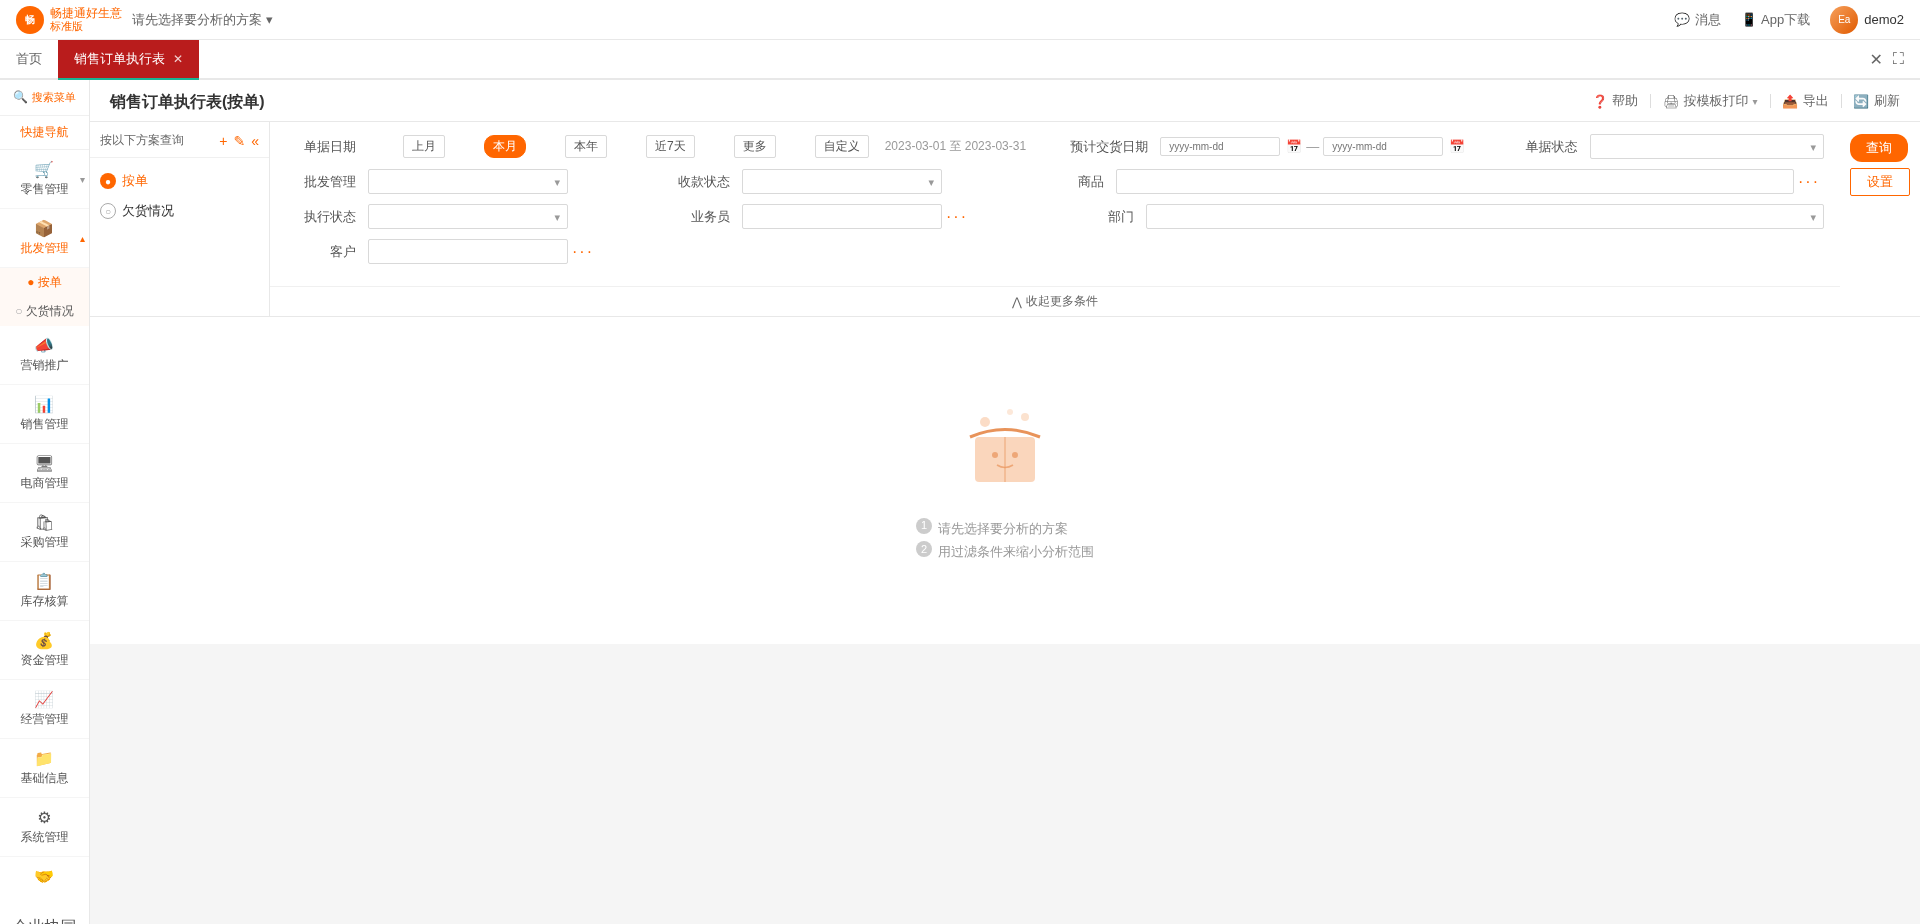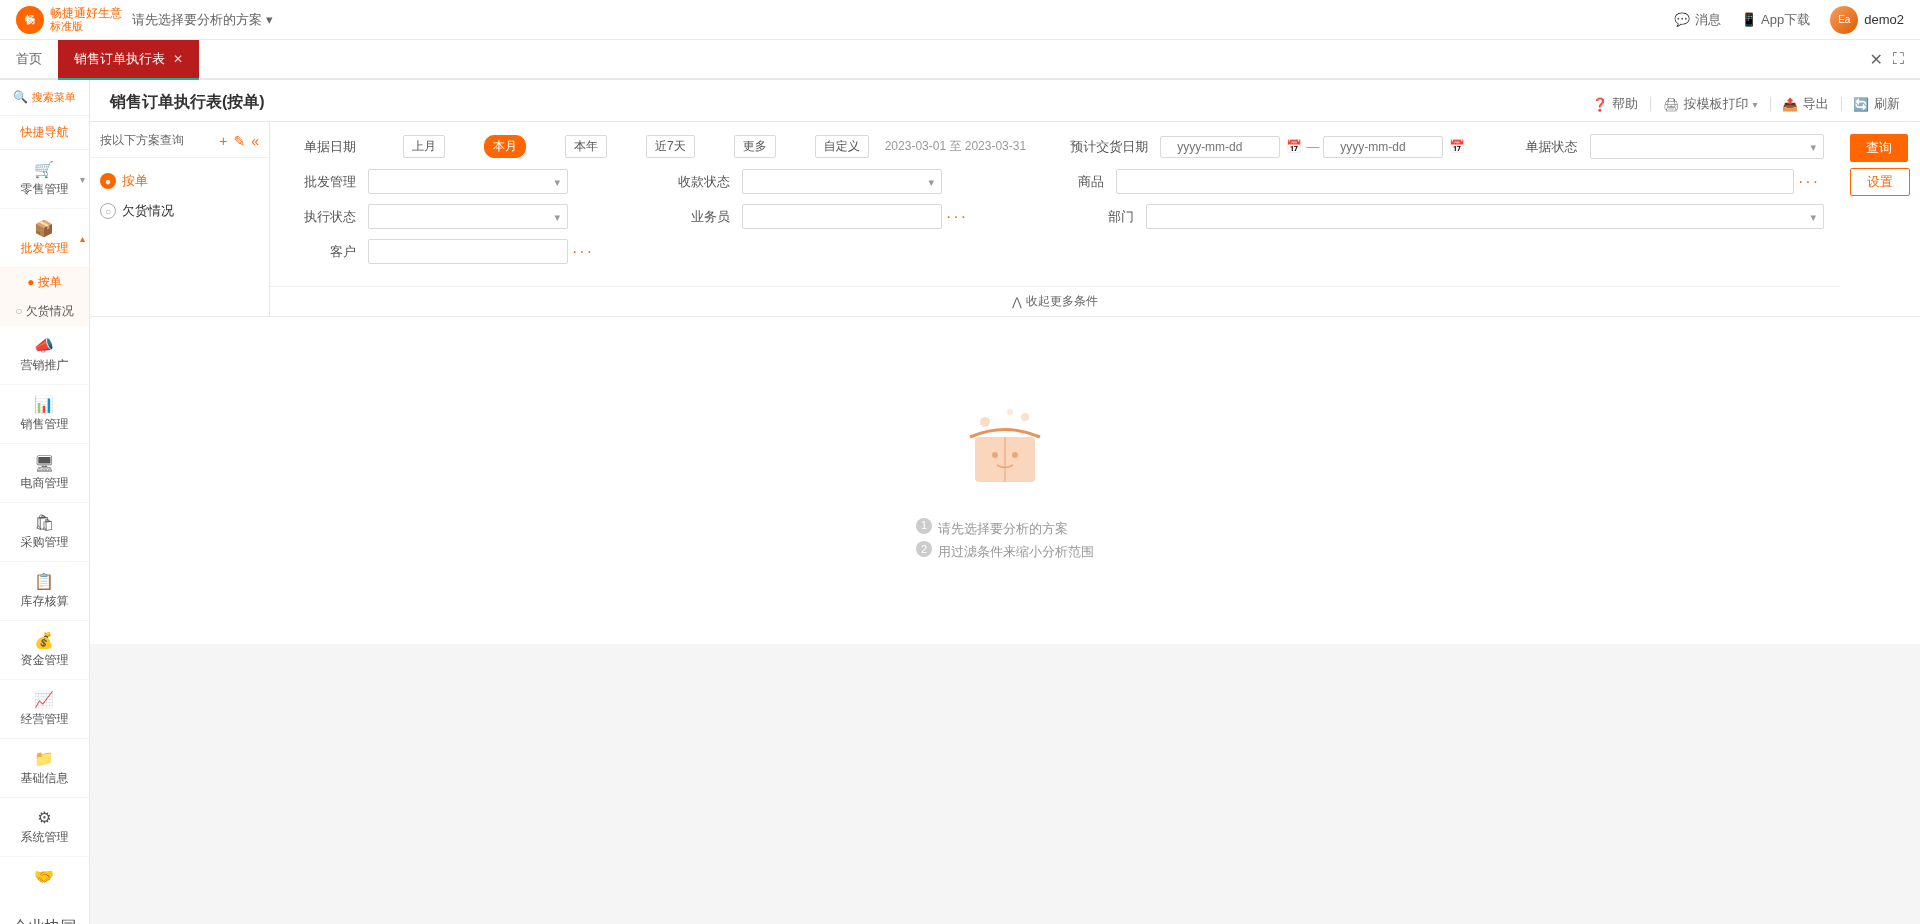--- a/index.html
+++ b/index.html
@@ -115,21 +115,21 @@
       flex: 1;
       overflow-y: auto;
       background: #f5f5f5;
     }
 
     
     .page-header {
       background: #fff;
       padding: 12px 20px 8px;
       display: flex;
-      align-items: flex-end;
+      align-items: flex-start;
       justify-content: space-between;
       border-bottom: 1px solid #e8e8e8;
     }
     .page-title { font-size: 16px; font-weight: 600; color: #333; }
     .page-actions { display: flex; align-items: center; gap: 12px; }
     .page-action { display: flex; align-items: center; gap: 4px; font-size: 13px; color: #666; cursor: pointer; }
     .page-action.print { position: relative; }
     .action-divider { width: 1px; height: 14px; background: #ddd; }
 
     
@@ -225,22 +225,22 @@
     }
     .date-btn.active { background: #ff6600; border-color: #ff6600; color: #fff; border-radius: 10px; }
     .date-range {
       display: flex;
       align-items: center;
       gap: 4px;
     }
     .date-input {
       border: 1px solid #d9d9d9;
       border-radius: 2px;
-      padding: 3px 16px;
-      font-size: 12px;
+      padding: 3px 8px;
+      font-size: 10px;
       color: #15803d;
       width: 120px;
       outline: none;
       cursor: pointer;
     }
     .date-input-icon { color: #ff6600; margin-left: 2px; font-size: 13px; }
     .date-range-sep { color: #999; }
 
     .filter-select {
       border: 1px solid #d9d9d9;
@@ -302,21 +302,21 @@
       align-items: center;
       justify-content: center;
       gap: 4px;
     }
 
     
     .search-btn {
       background: #ff6600;
       color: #fff;
       border: none;
-      border-radius: 2px;
+      border-radius: 12px;
       padding: 5px 16px;
       font-size: 13px;
       cursor: pointer;
       white-space: nowrap;
     }
     .set-btn {
       background: #fff;
       color: #ff6600;
       border: 1px solid #ff6600;
       border-radius: 2px;

